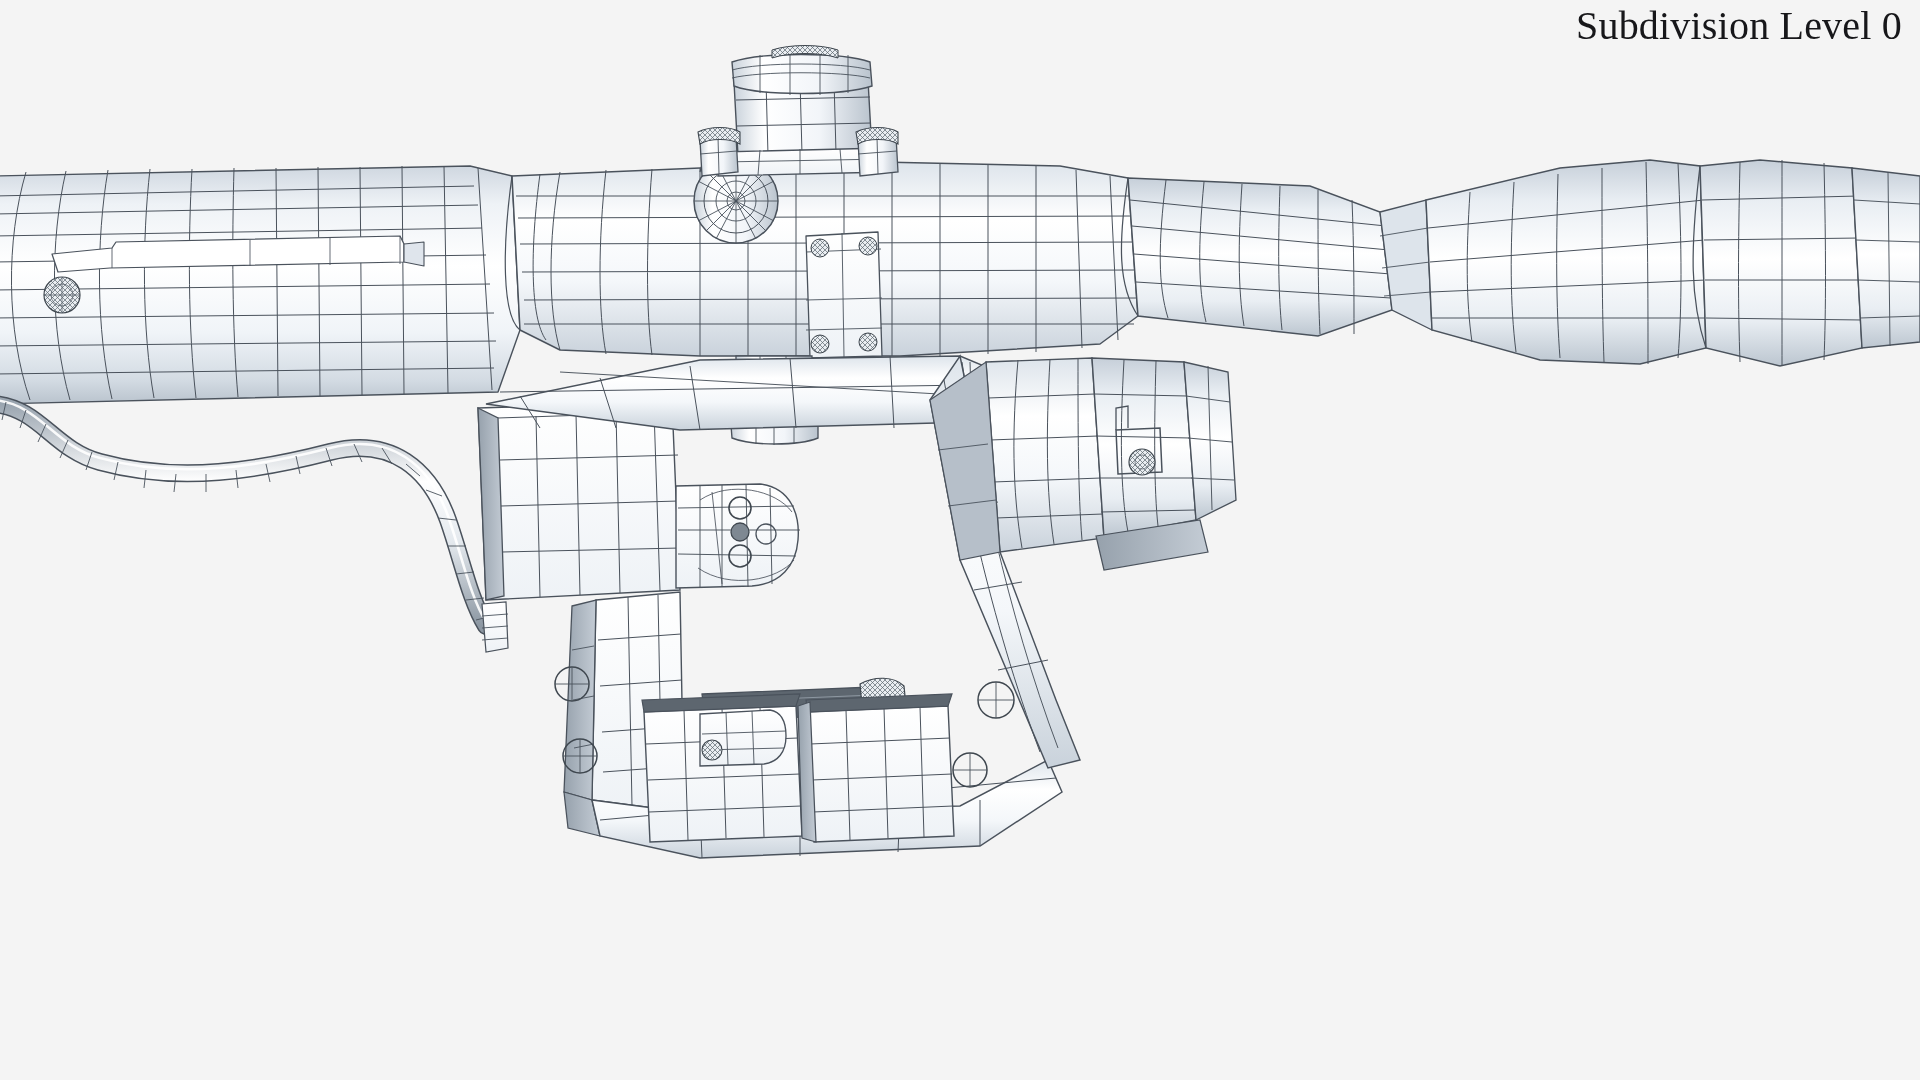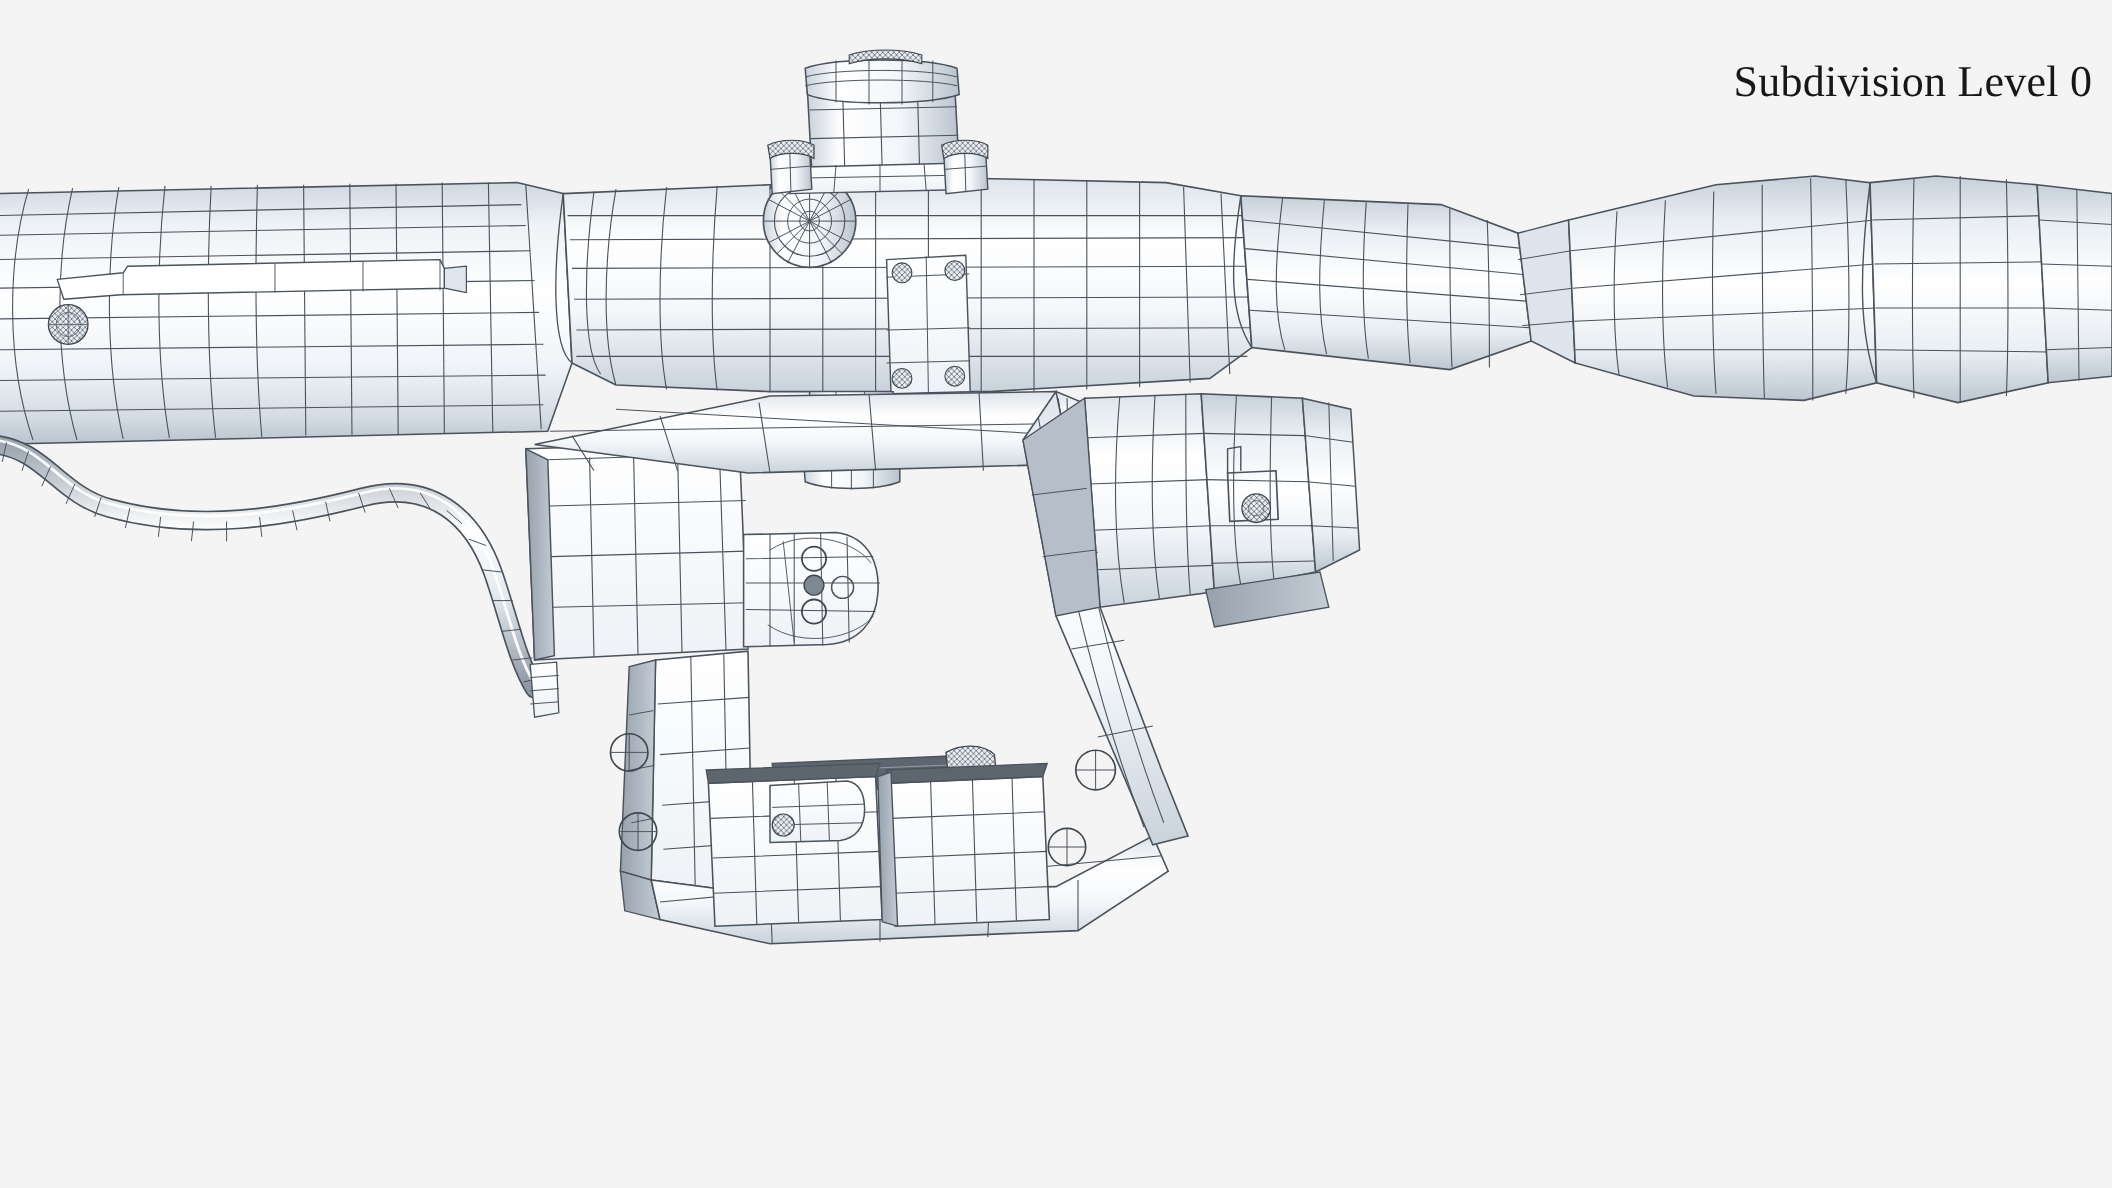--- a/index.html
+++ b/index.html
@@ -36,21 +36,20 @@
     position: absolute;
     right: 18px;
     top: 4px;
     font-family: "Liberation Serif", "DejaVu Serif", serif;
     font-size: 40px;
     font-weight: 400;
     letter-spacing: 0.2px;
     color: #17171a;
     white-space: nowrap;
     line-height: 1.1;
-    margin-top: 48px;
   }
 </style>
 </head>
 <body style="background: rgb(244, 244, 244);">
 
 <div id="viewport" style="background: rgb(244, 244, 244);">
 
   <svg id="render-svg" viewBox="0 0 1920 1080" preserveAspectRatio="none">
     <defs>
       <linearGradient id="gTubeV" x1="0" y1="0" x2="0" y2="1">

